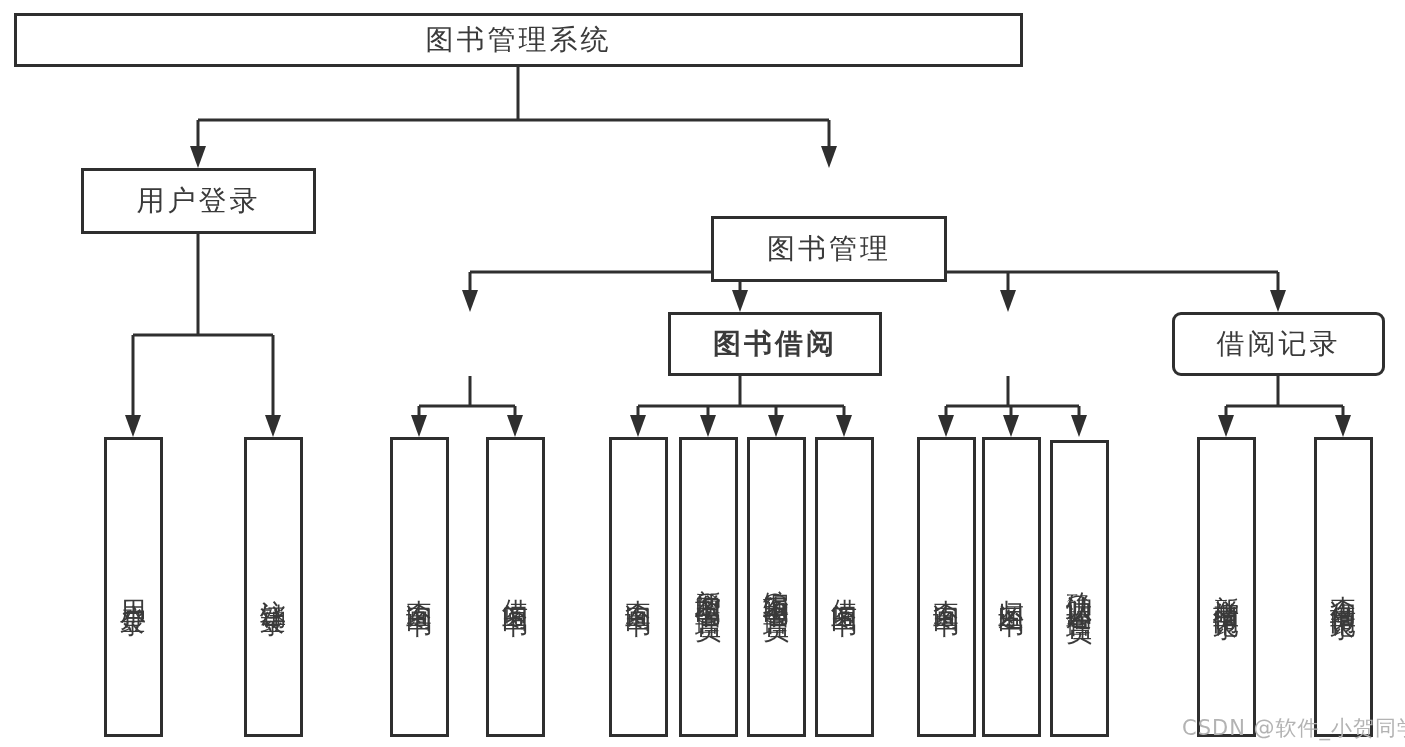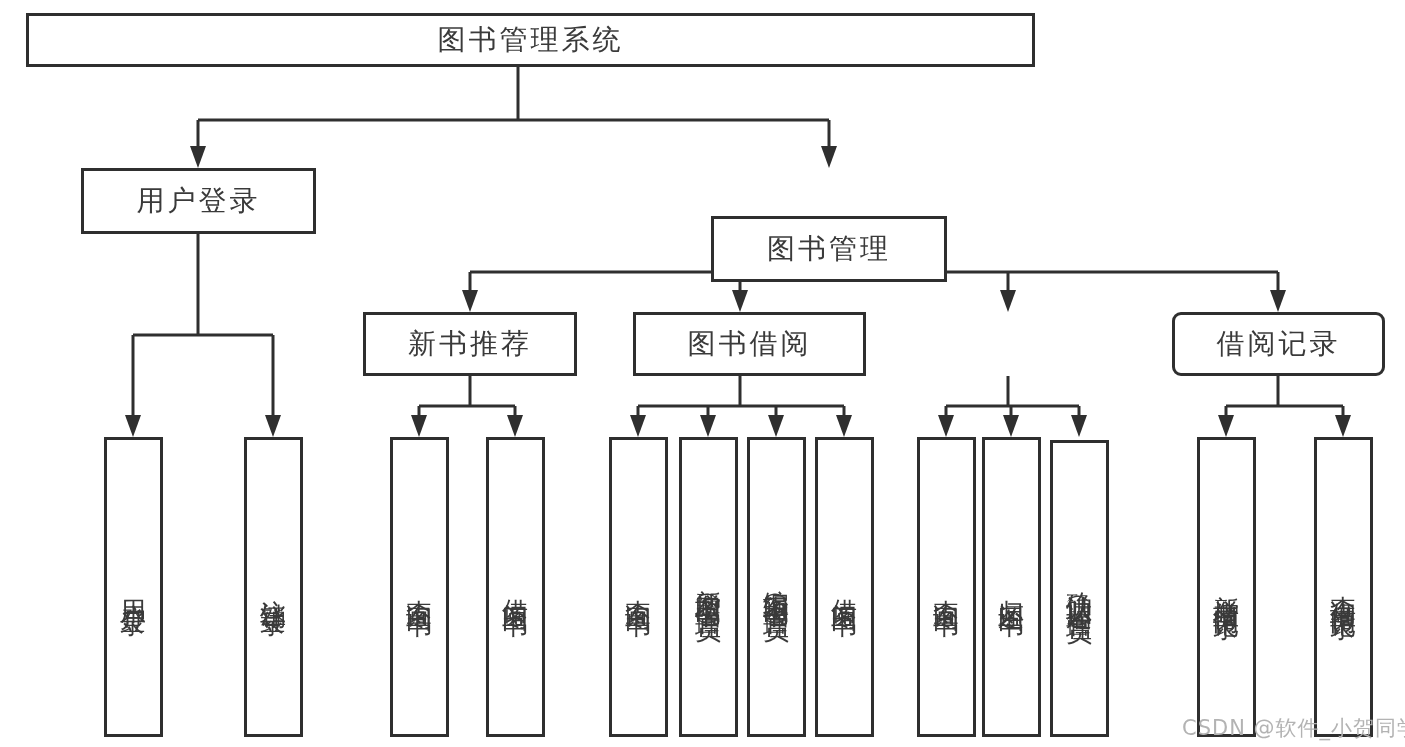--- a/index.html
+++ b/index.html
@@ -126,27 +126,26 @@
 
       <polygon points="938,415 954,415 946,437"></polygon>
       <polygon points="1003,415 1019,415 1011,437"></polygon>
       <polygon points="1071,415 1087,415 1079,437"></polygon>
 
       <polygon points="1218,415 1234,415 1226,437"></polygon>
       <polygon points="1335,415 1351,415 1343,437"></polygon>
     </g>
   </svg>
 
-  <div class="node hbox" style="left:14px; top:13px; width:1009px; height:54px;margin-left:12px;">图书管理系统</div>
+  <div class="node hbox" style="left:14px; top:13px; width:1009px; height:54px;">图书管理系统</div>
 
   <div class="node hbox" style="left:81px; top:168px; width:235px; height:66px;">用户登录</div>
   <div class="node hbox" style="left:711px; top:168px; width:236px; height:66px;margin-top:48px;">图书管理</div>
 
-  <div class="node hbox" style="left:363px; top:312px; width:214px; height:64px;">新书推荐</div>
-  <div class="node hbox" style="left:633px; top:312px; width:233px; height:64px;">图书借阅</div>
+  <div class="node hbox" style="left:668px; top:312px; width:214px; height:64px;font-weight:bold;">图书借阅</div>
   <div class="node hbox" style="left:1172px; top:312px; width:213px; height:64px;border-radius:9px;">借阅记录</div>
 
   <div class="node vbox" style="left:104px; top:437px; width:59px; height:300px;">用户登录</div>
   <div class="node vbox" style="left:244px; top:437px; width:59px; height:300px;">注销登录</div>
 
   <div class="node vbox" style="left:390px; top:437px; width:59px; height:300px;">查询图书</div>
   <div class="node vbox" style="left:486px; top:437px; width:59px; height:300px;">借阅图书</div>
 
   <div class="node vbox" style="left:609px; top:437px; width:59px; height:300px;">查询图书</div>
   <div class="node vbox" style="left:679px; top:437px; width:59px; height:300px;">新增图书（管理员）</div>

